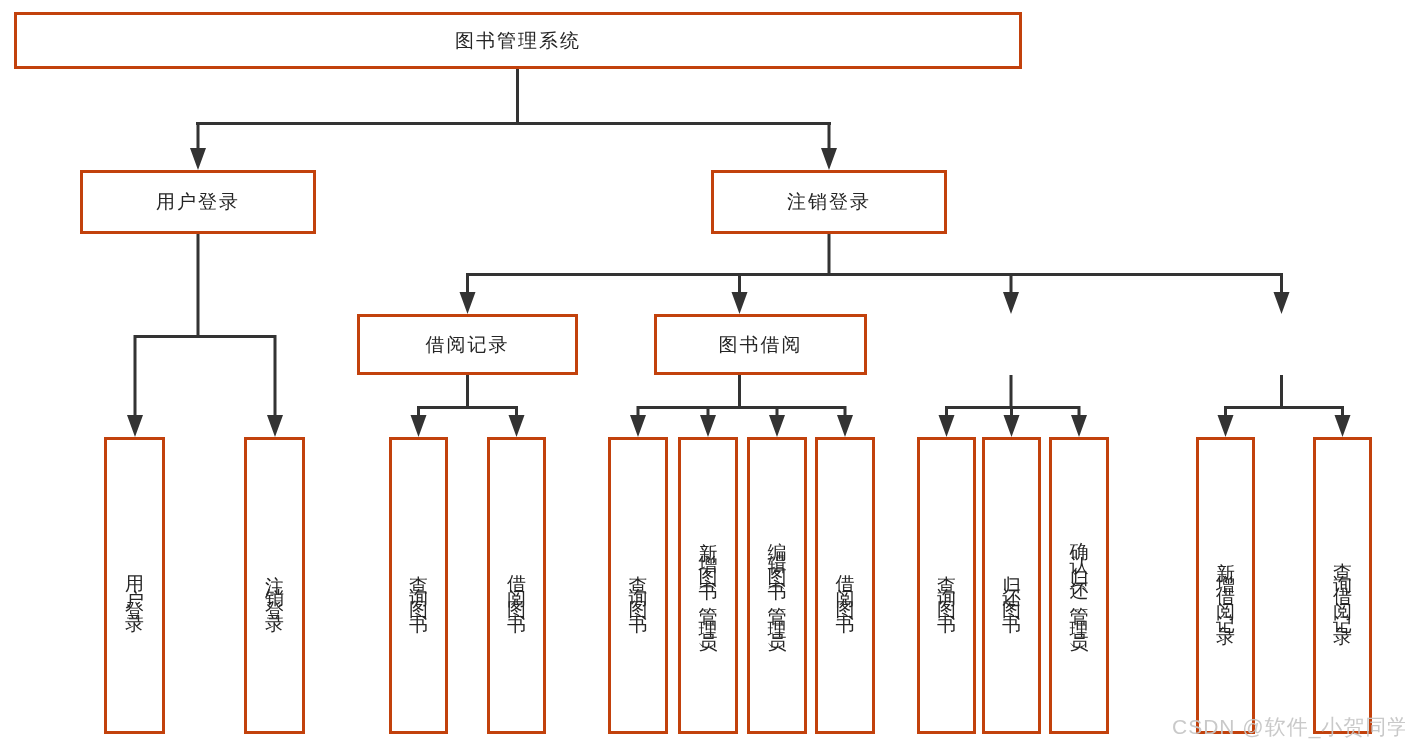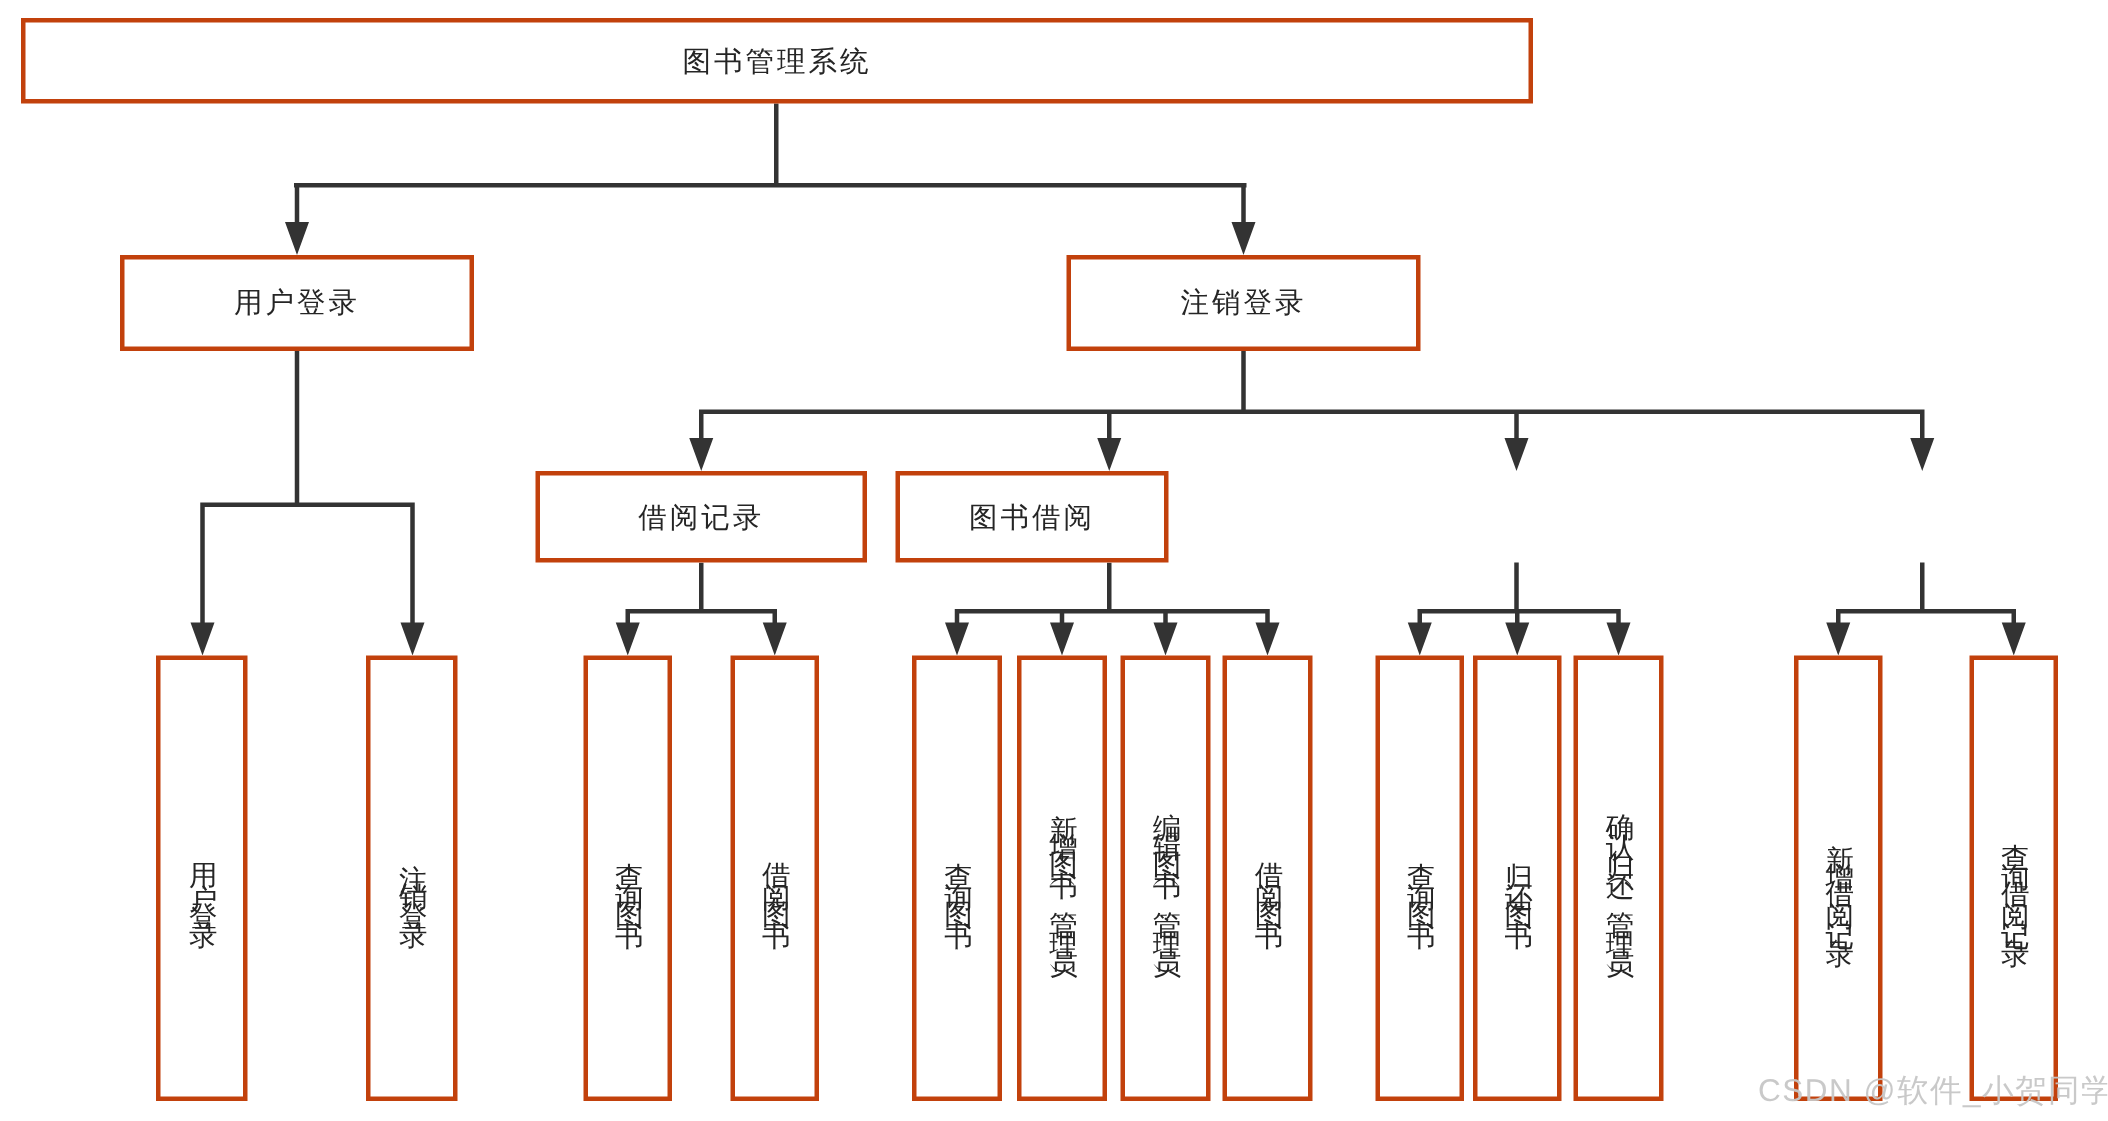--- a/index.html
+++ b/index.html
@@ -26,21 +26,21 @@
     letter-spacing:2px;
     color:#252525;
     white-space:nowrap;
   }
   .root{left:14px;top:12px;width:1008px;height:57px;}
   .lvl2{height:64px;top:170px;}
   .lvl2.user{left:80px;width:236px;}
   .lvl2.mgmt{left:711px;width:236px;}
   .lvl3{height:61px;top:314px;}
   .lvl3.n1{left:357px;width:221px;}
-  .lvl3.n2{left:597px;width:182px;justify-content:center;}
+  .lvl3.n2{left:654px;width:213px;justify-content:center;}
   .lvl3.n3{left:902px;width:218px;}
   .lvl3.n4{left:1173px;width:217px;}
   .leaf{
     top:437px;height:297px;
     display:flex;align-items:center;justify-content:center;
   }
   .vtext{
     writing-mode:vertical-rl;
     text-orientation:mixed;
     font-size:19px;

